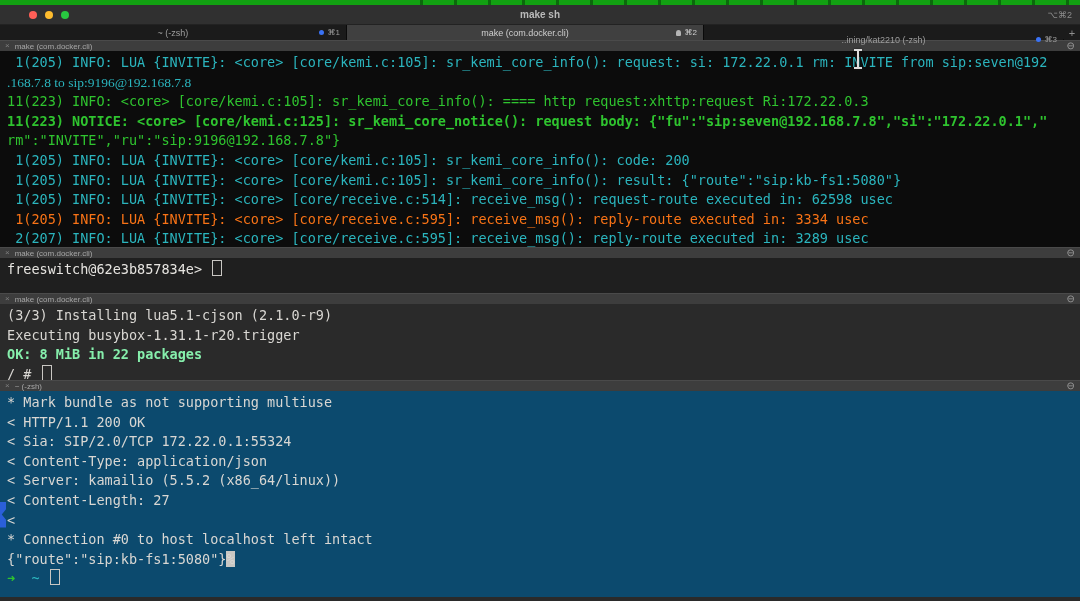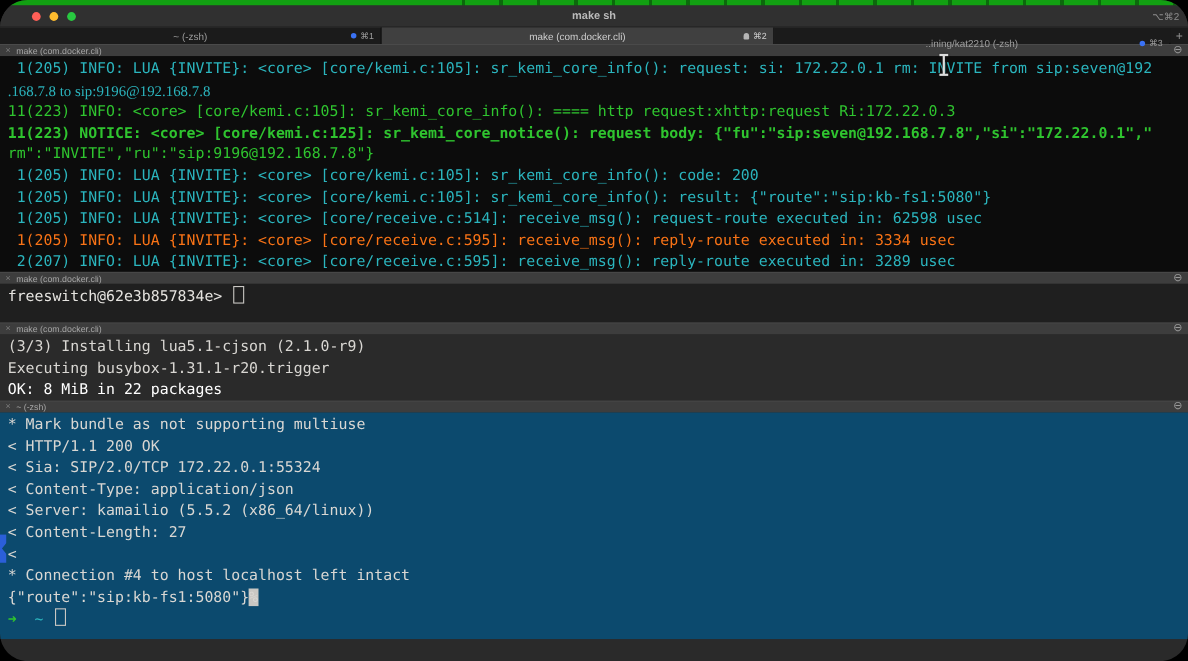--- a/index.html
+++ b/index.html
@@ -1,16 +1,16 @@
 <!DOCTYPE html>
 <html><head>
 <meta charset="utf-8">
 <style>
   html,body{margin:0;padding:0;background:#000;}
-  .screen{position:relative;width:1080px;height:601px;overflow:hidden;background:#2a2a2a;font-family:"Liberation Sans",sans-serif;border-radius:25px;}
+  .screen{position:relative;width:1080px;height:601px;overflow:hidden;background:#2a2a2a;font-family:"Liberation Sans",sans-serif;}
 
   
   .menu-strip{height:5px;background:#12a012;position:relative;}
   .menu-strip .dashes{position:absolute;left:420px;right:0;top:0;bottom:0;
     background:repeating-linear-gradient(90deg, rgba(0,0,0,0.35) 0 3px, transparent 3px 34px);}
 
   
   .titlebar{height:20px;background:#303030;position:relative;display:flex;align-items:center;justify-content:center;border-bottom:1px solid #222;box-sizing:border-box;}
   .traffic{position:absolute;left:29px;top:6px;display:flex;gap:8px;}
   .light{width:8px;height:8px;border-radius:50%;display:inline-block;}
@@ -35,21 +35,21 @@
   .plus{width:16px;display:flex;align-items:center;justify-content:center;color:#8f8f8f;font-size:11px;background:#1b1b1b;}
 
   
   .pane-header{height:11px;background:#3d3d3d;border-top:1px solid #4a4a4a;display:flex;align-items:center;gap:5px;padding:0 5px;box-sizing:border-box;font-size:8px;color:#a6a6a6;}
   .pane-header .close{color:#7e7e7e;font-size:8px;line-height:1;}
   .pane-header .spacer{flex:1;}
   .pane-header .restore{color:#9a9a9a;font-size:10px;line-height:1;}
   .pane-content{position:relative;font-family:"DejaVu Sans Mono",monospace;font-size:13.5px;line-height:19.6px;padding:2px 0 0 7px;overflow:hidden;box-sizing:border-box;}
   .p0{height:196px;}
   .p1{height:35px;}
-  .p2{height:60px;}
+  .p2{height:76px;}
   .p3{height:206px;}
   .term-line{height:19.6px;white-space:pre;position:relative;}
   .cursor-hollow{display:inline-block;width:8px;height:14px;border:1px solid #c9c7c3;vertical-align:-2px;margin-left:2px;}
   .inverse{background:#c9c7c3;color:#2a2a2a;}
   .mark-bracket{position:absolute;left:-7px;top:-9px;width:6px;height:26px;background:#2b5fd9;
     clip-path:polygon(0 0,100% 0,100% 30%,30% 50%,100% 70%,100% 100%,0 100%);}
 
   
   .ibeam{position:absolute;left:853px;top:49px;width:10px;height:20px;filter:drop-shadow(0 0 1px #1a1a1a);z-index:50;}
   .ibeam .stem{position:absolute;left:4px;top:1px;width:2px;height:18px;background:#dddddd;}
@@ -136,41 +136,41 @@
   <div class="pane">
     <div class="pane-header">
       <span class="close">×</span>
       <span class="ptitle">make (com.docker.cli)</span>
       <span class="spacer"></span>
       <span class="restore">⊖</span>
     </div>
     <div class="pane-content p2" style="background: rgb(42, 42, 42);">
         <div class="term-line"><span style="color: rgb(217, 215, 211);">(3/3) Installing lua5.1-cjson (2.1.0-r9)</span></div>
         <div class="term-line"><span style="color: rgb(217, 215, 211);">Executing busybox-1.31.1-r20.trigger</span></div>
-        <div class="term-line"><span style="color: #ffffff;">OK: 8 MiB in 22 packages</span></div>
+        <div class="term-line"><span style="color: #86efac; font-weight: bold;">OK: 8 MiB in 22 packages</span></div>
         <div class="term-line"><span style="color: rgb(217, 215, 211);">/ # </span><span class="cursor-hollow"></span></div>
       </div>
   </div>
 
   <div class="pane">
     <div class="pane-header">
       <span class="close">×</span>
       <span class="ptitle">~ (-zsh)</span>
       <span class="spacer"></span>
       <span class="restore">⊖</span>
     </div>
     <div class="pane-content p3" style="background: #0c4a6e;">
         <div class="term-line"><span style="color: rgb(217, 215, 211);">* Mark bundle as not supporting multiuse</span></div>
         <div class="term-line"><span style="color: rgb(217, 215, 211);">&lt; HTTP/1.1 200 OK</span></div>
         <div class="term-line"><span style="color: rgb(217, 215, 211);">&lt; Sia: SIP/2.0/TCP 172.22.0.1:55324</span></div>
         <div class="term-line"><span style="color: rgb(217, 215, 211);">&lt; Content-Type: application/json</span></div>
         <div class="term-line"><span style="color: rgb(217, 215, 211);">&lt; Server: kamailio (5.5.2 (x86_64/linux))</span></div>
         <div class="term-line"><span style="color: rgb(217, 215, 211);">&lt; Content-Length: 27</span></div>
         <div class="term-line"><span class="mark-bracket"></span><span style="color: rgb(217, 215, 211);">&lt;</span></div>
-        <div class="term-line"><span style="color: rgb(217, 215, 211);">* Connection #4 to host localhost left intact</span></div>
+        <div class="term-line"><span style="color: rgb(217, 215, 211);">* Connection #0 to host localhost left intact</span></div>
         <div class="term-line"><span style="color: rgb(217, 215, 211);">{"route":"sip:kb-fs1:5080"}</span><span class="inverse" style="color: rgb(217, 215, 211);">%</span></div>
         <div class="term-line"><span style="color: rgb(47, 196, 47);">➜ </span><span style="color: rgb(43, 181, 190);"> ~ </span><span class="cursor-hollow"></span></div>
       </div>
   </div>
 
   <div class="ibeam">
     <div class="cap-top"></div>
       <div class="stem"></div>
       <div class="cap-bot"></div>
   </div>

